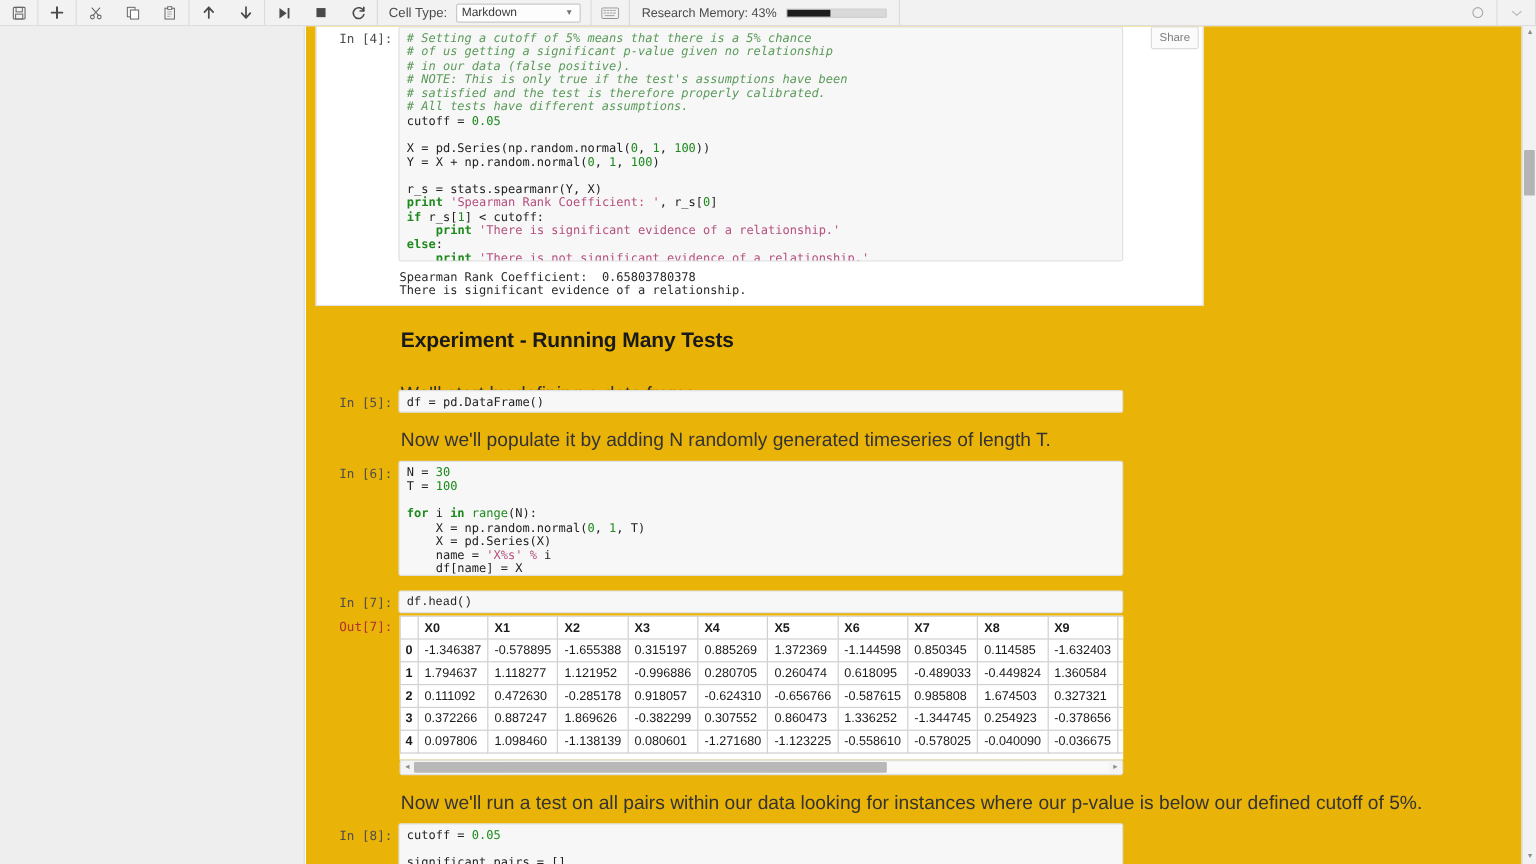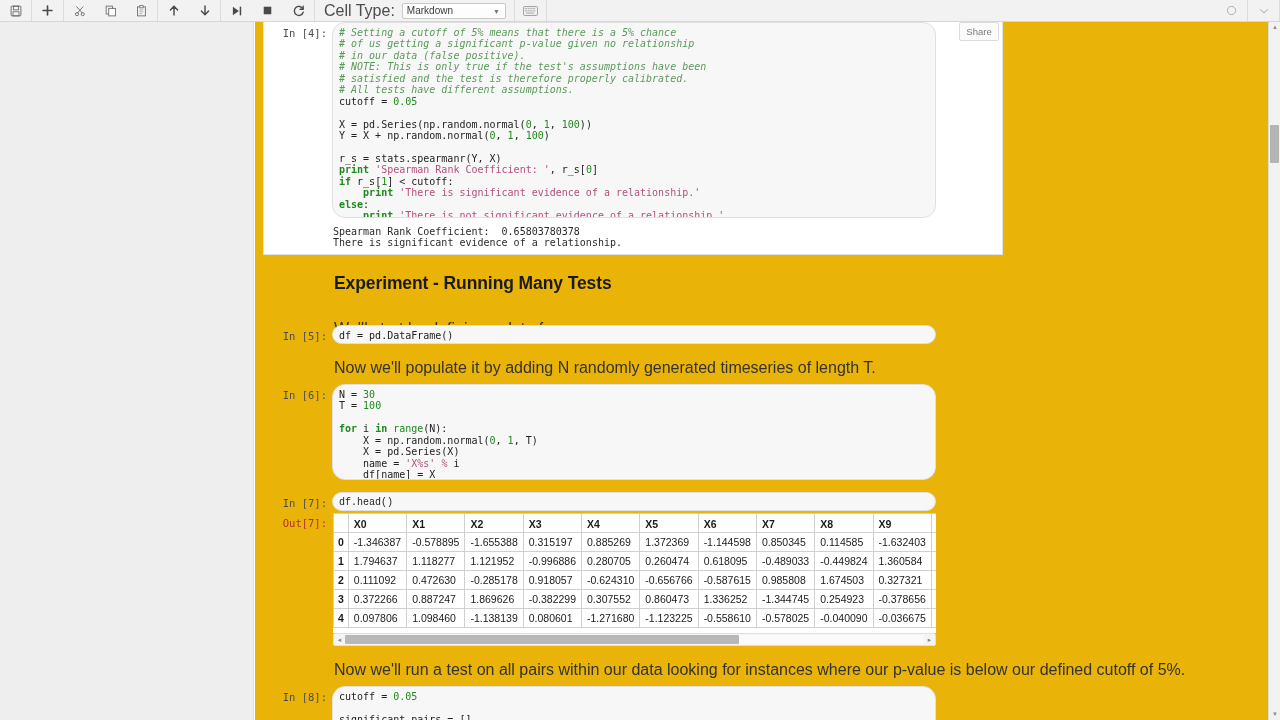--- a/index.html
+++ b/index.html
@@ -28,21 +28,21 @@
   }
   .tb-btn {
     width: 31px; height: 100%;
     display: flex; align-items: center; justify-content: center;
     cursor: pointer;
   }
   .tb-btn svg { display: block; }
   .tb-label {
     padding: 0 7px 0 9px;
     display: flex; align-items: center; height: 100%;
-    font-size: 16px; color: #4c4c4c;
+    font-size: 11px; color: #4c4c4c;
     white-space: nowrap;
   }
   .tb-select {
     height: 16px; width: 104px;
     background: #fdfdfd;
     border: 1px solid #c9c9c9;
     border-radius: 2px;
     display: flex; align-items: center;
     font-size: 10px; color: #3a3a3a;
     padding: 0 4px;
@@ -108,21 +108,21 @@
     text-align: right;
     white-space: nowrap;
   }
   .prompt.out { color: #b03030; }
 
   
   .codebox {
     position: absolute;
     background: #f7f7f7;
     border: 1px solid #e0e0e0;
-    border-radius: 13px;
+    border-radius: 2px;
     padding: 4px 6px;
     font-family: "DejaVu Sans Mono", monospace;
     font-size: 10px;
     line-height: 11.45px;
     color: #222;
     white-space: pre;
     overflow: hidden;
   }
   .codebox .cm { color: #5a9a5a; font-style: italic; }
   .codebox .kw { color: #1d8a1d; font-weight: bold; }
@@ -354,20 +354,26 @@
 
   <div class="tb-group">
     <div class="tb-btn">
       <svg width="15" height="10" viewBox="0 0 20 13">
         <rect x="0.6" y="0.6" width="18.8" height="11.8" rx="1.5" fill="none" stroke="#8d8d8d" stroke-width="1.1"></rect>
         <path d="M3 3.4h2M6.6 3.4h2M10.2 3.4h2M13.8 3.4h2M3 6.3h2M6.6 6.3h2M10.2 6.3h2M13.8 6.3h2M4.4 9.2h10" stroke="#9d9d9d" stroke-width="1.1" stroke-linecap="round"></path>
       </svg>
     </div>
   </div>
 
+  <div class="tb-group">
+    <span class="mem-label">Research Memory: 43%</span>
+    <div class="mem-bar">
+      <div class="mem-fill" id="mem-fill" style="width: 43%; background: rgb(29, 29, 29);"></div>
+    </div>
+  </div>
 
   <div class="tb-group tb-spacer"></div>
 
   <div class="tb-group">
     <div class="tb-btn">
       <svg width="11" height="11" viewBox="0 0 16 16">
         <circle cx="8" cy="8" r="6" fill="none" stroke="#a8a8a8" stroke-width="1.3"></circle>
       </svg>
     </div>
   </div>

